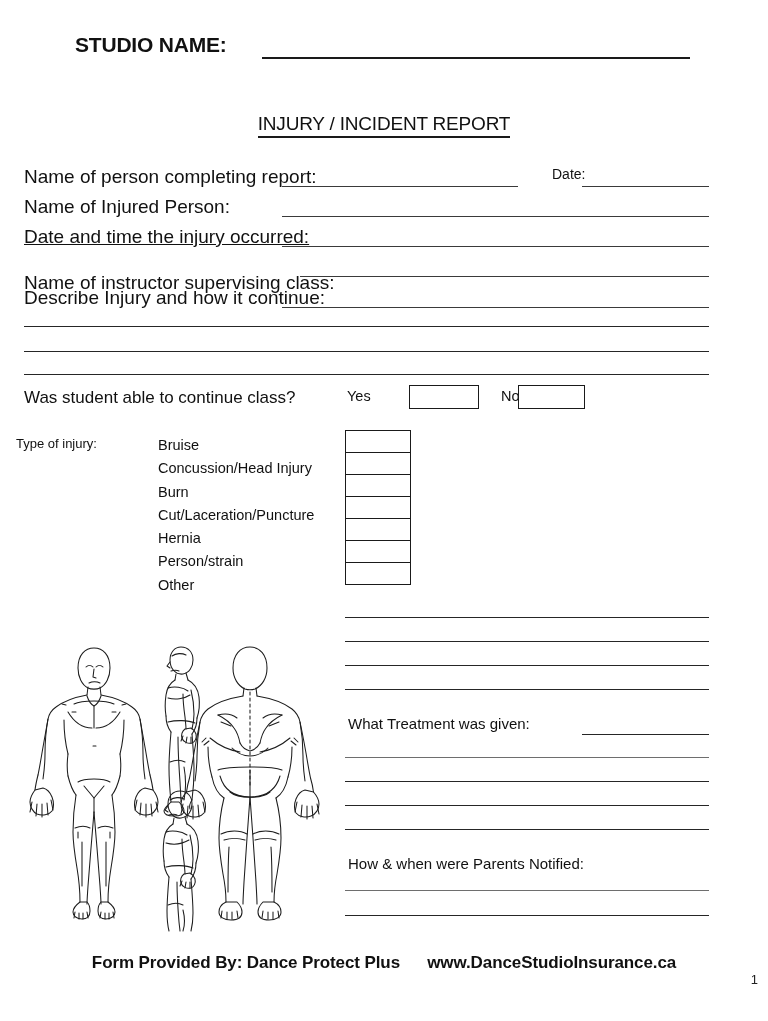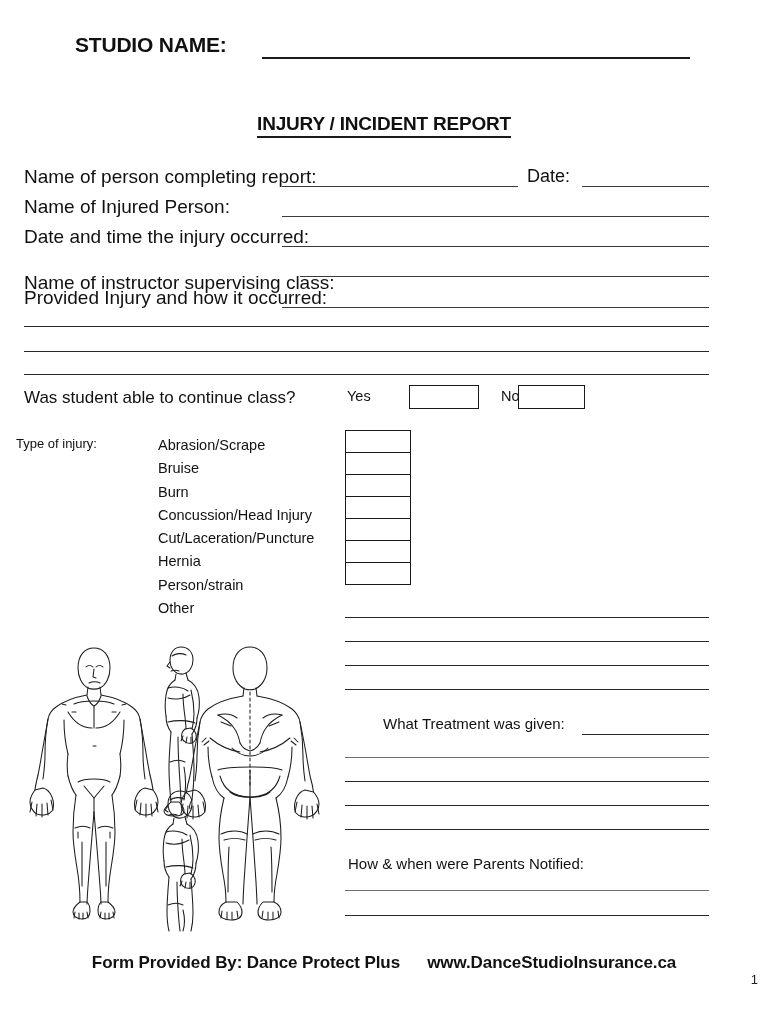--- a/index.html
+++ b/index.html
@@ -36,21 +36,21 @@
     width: 428px;
     height: 0;
     border-top: 2.2px solid #1a1a1a;
   }
   .doc-title {
     left: 0;
     top: 113px;
     width: 768px;
     text-align: center;
     font-size: 19px;
-    font-weight: bold;
+    font-weight: normal;
     letter-spacing: -0.2px;
   }
   .doc-title span {
     border-bottom: 2.2px solid #1a1a1a;
     padding-bottom: 2px;
   }
 
   
   .field-label {
     font-size: 19px;
@@ -58,22 +58,22 @@
     left: 24px;
   }
   .rule {
     height: 0;
     border-top: 1.6px solid #3a3a3a;
   }
   .rule-dark { border-top: 1.6px solid #262626; }
   .rule-faint { border-top: 1.4px solid #6e6e6e; }
 
   .date-label {
-    left: 527px;
-    font-size: 18px;
+    left: 552px;
+    font-size: 14px;
     white-space: nowrap;
   }
 
   
   .yn-question {
     left: 24px;
     top: 388px;
     font-size: 17px;
     white-space: nowrap;
   }
@@ -165,46 +165,45 @@
   </div>
 
   <div class="abs field-label" style="top:166px;">Name of person completing report:</div>
   <div class="abs rule" style="left:282px; top:186px; width:236px;"></div>
   <div class="abs date-label" style="top:166px;">Date:</div>
   <div class="abs rule" style="left:582px; top:186px; width:127px;"></div>
 
   <div class="abs field-label" style="top:196px;">Name of Injured Person:</div>
   <div class="abs rule" style="left:282px; top:216px; width:427px;"></div>
 
-  <div class="abs field-label" style="top:226px;">Date and time the injury occurred:</div>
+  <div class="abs field-label" style="top:226px;text-decoration:underline;">Date and time the injury occurred:</div>
   <div class="abs rule" style="left:282px; top:246px; width:427px;"></div>
 
   <div class="abs field-label" style="top:272px;">Name of instructor supervising class:</div>
   <div class="abs rule" style="left:300px; top:276px; width:409px;"></div>
 
-  <div class="abs field-label" style="top:287px;">Provided Injury and how it occurred:</div>
+  <div class="abs field-label" style="top:287px;">Describe Injury and how it continue:</div>
   <div class="abs rule" style="left:282px; top:307px; width:427px;"></div>
 
   <div class="abs rule rule-dark" style="left:24px; top:326px; width:685px;"></div>
   <div class="abs rule rule-dark" style="left:24px; top:351px; width:685px;"></div>
   <div class="abs rule rule-dark" style="left:24px; top:374px; width:685px;"></div>
 
   <div class="abs yn-question">Was student able to continue class?</div>
   <div class="abs yn-word" style="left:347px;">Yes</div>
   <div class="abs yn-box" style="left:409px; top:385px; width:68px;"></div>
   <div class="abs yn-word" style="left:501px;">No</div>
   <div class="abs yn-box" style="left:518px; top:385px; width:65px;"></div>
 
   <div class="abs type-heading">Type of injury:</div>
 
   <div class="abs injury-list">
-    <div>Abrasion/Scrape</div>
     <div>Bruise</div>
+    <div>Concussion/Head Injury</div>
     <div>Burn</div>
-    <div>Concussion/Head Injury</div>
     <div>Cut/Laceration/Puncture</div>
     <div>Hernia</div>
     <div>Person/strain</div>
     <div>Other</div>
   </div>
 
   <div class="abs check-table">
     <div class="cell"></div>
     <div class="cell"></div>
     <div class="cell"></div>
@@ -212,21 +211,21 @@
     <div class="cell"></div>
     <div class="cell"></div>
     <div class="cell"></div>
   </div>
 
   <div class="abs rule rule-dark" style="left:345px; top:617px; width:364px;"></div>
   <div class="abs rule rule-dark" style="left:345px; top:641px; width:364px;"></div>
   <div class="abs rule rule-dark" style="left:345px; top:665px; width:364px;"></div>
   <div class="abs rule rule-dark" style="left:345px; top:689px; width:364px;"></div>
 
-  <div class="abs rc-label" style="top:715px;margin-left:35px;">What Treatment was given:</div>
+  <div class="abs rc-label" style="top:715px;">What Treatment was given:</div>
   <div class="abs rule rule-dark" style="left:582px; top:734px; width:127px;"></div>
 
   <div class="abs rule rule-faint" style="left:345px; top:757px; width:364px;"></div>
   <div class="abs rule rule-dark" style="left:345px; top:781px; width:364px;"></div>
   <div class="abs rule rule-dark" style="left:345px; top:805px; width:364px;"></div>
   <div class="abs rule rule-dark" style="left:345px; top:829px; width:364px;"></div>
 
   <div class="abs rc-label" style="top:855px;">How &amp; when were Parents Notified:</div>
   <div class="abs rule rule-faint" style="left:345px; top:890px; width:364px;"></div>
   <div class="abs rule rule-dark" style="left:345px; top:915px; width:364px;"></div>

